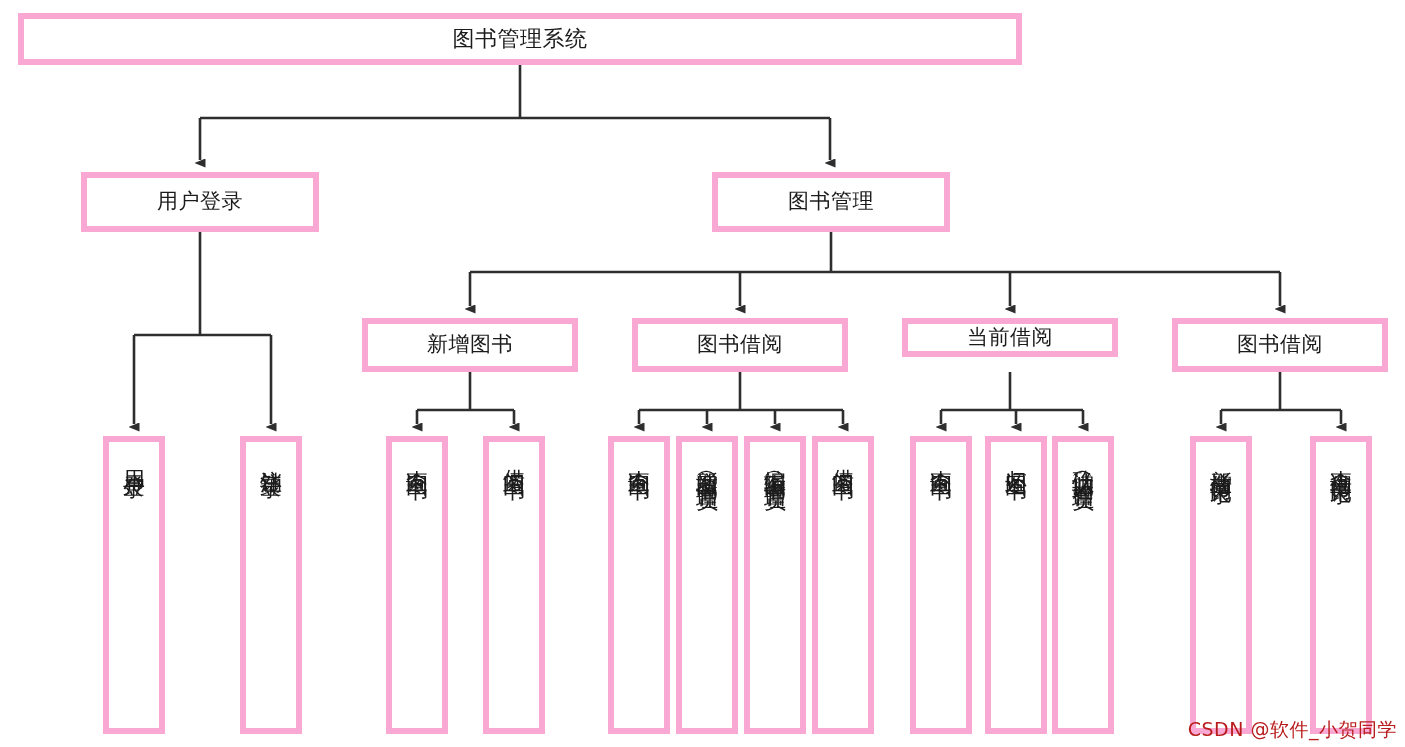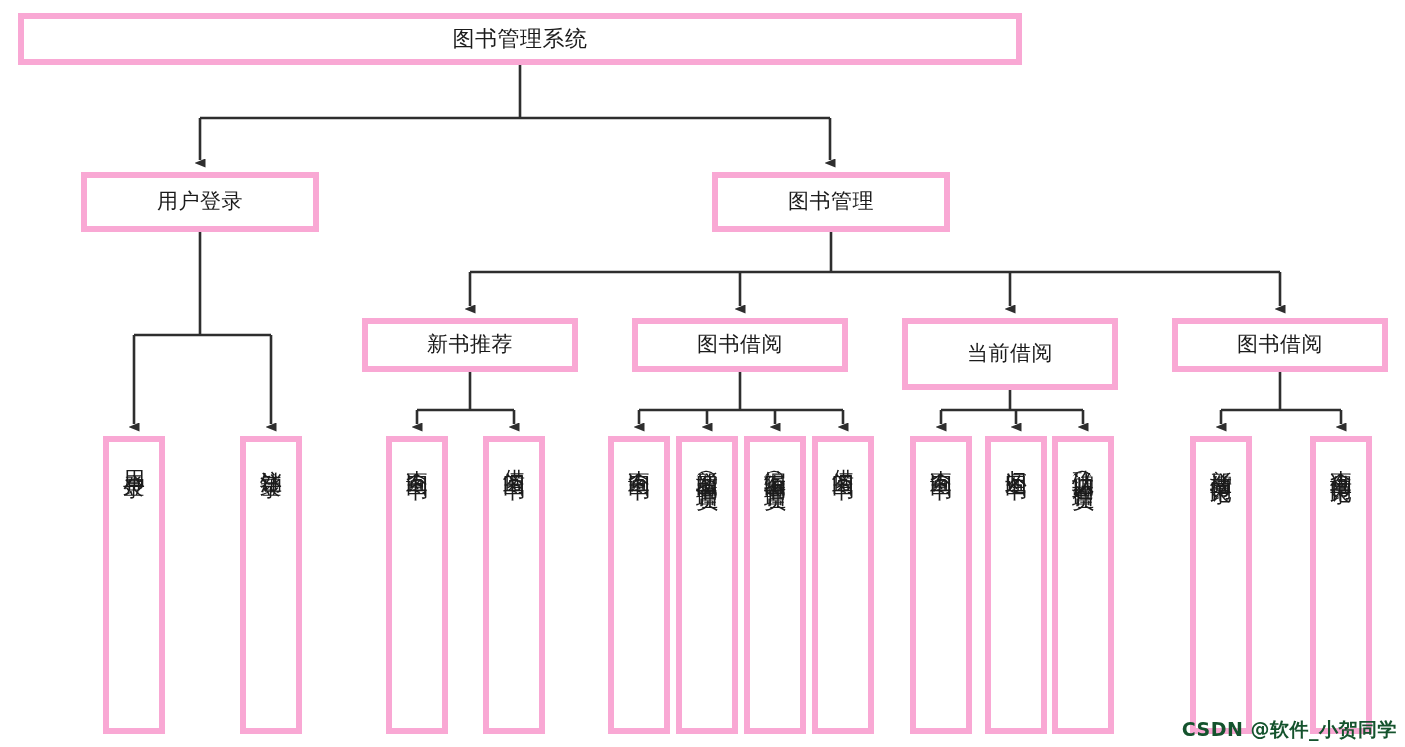--- a/index.html
+++ b/index.html
@@ -131,26 +131,26 @@
   </div>
 
   <div class="node h-node" style="left: 81px; top: 172px; width: 238px; height: 60px;">
     <span class="lbl">用户登录</span>
   </div>
   <div class="node h-node" style="left: 712px; top: 172px; width: 238px; height: 60px;">
     <span class="lbl">图书管理</span>
   </div>
 
   <div class="node h-node" style="left: 362px; top: 318px; width: 216px; height: 54px;">
-    <span class="lbl">新书推荐</span>
+    <span class="lbl">新增图书</span>
   </div>
   <div class="node h-node" style="left: 632px; top: 318px; width: 216px; height: 54px;">
     <span class="lbl">图书借阅</span>
   </div>
-  <div class="node h-node" style="left: 902px; top: 318px; width: 216px; height: 72px;">
+  <div class="node h-node" style="left: 902px; top: 318px; width: 216px; height: 39px;">
     <span class="lbl">当前借阅</span>
   </div>
   <div class="node h-node" style="left: 1172px; top: 318px; width: 216px; height: 54px;">
     <span class="lbl">图书借阅</span>
   </div>
 
   <div class="node leaf" style="left: 103px; top: 436px; width: 62px; height: 298px;">
     <span class="lbl">用户登录</span>
   </div>
   <div class="node leaf" style="left: 240px; top: 436px; width: 62px; height: 298px;">
@@ -183,14 +183,14 @@
   <div class="node leaf" style="left: 1052px; top: 436px; width: 62px; height: 298px;">
     <span class="lbl">确认归还（管理员）</span>
   </div>
   <div class="node leaf" style="left: 1190px; top: 436px; width: 62px; height: 298px;">
     <span class="lbl">新增借阅记录</span>
   </div>
   <div class="node leaf" style="left: 1310px; top: 436px; width: 62px; height: 298px;">
     <span class="lbl">查询借阅记录</span>
   </div>
 
-  <div id="watermark" style="color: #14532d; font-weight: bold;">CSDN @软件_小贺同学</div>
+  <div id="watermark" style="color: #b91c1c;">CSDN @软件_小贺同学</div>
 </div>
 
 </body></html>

